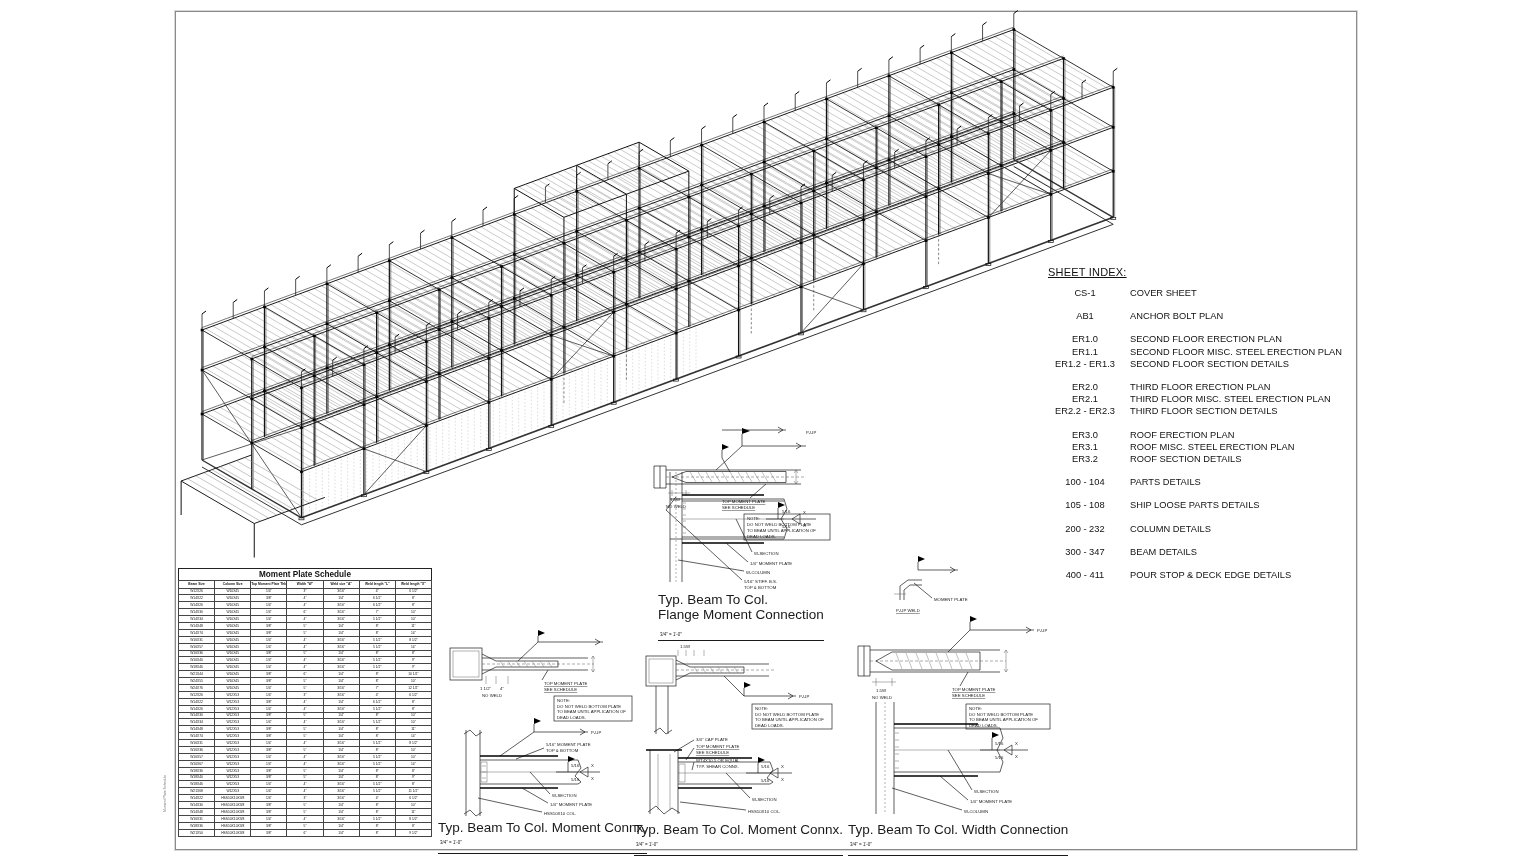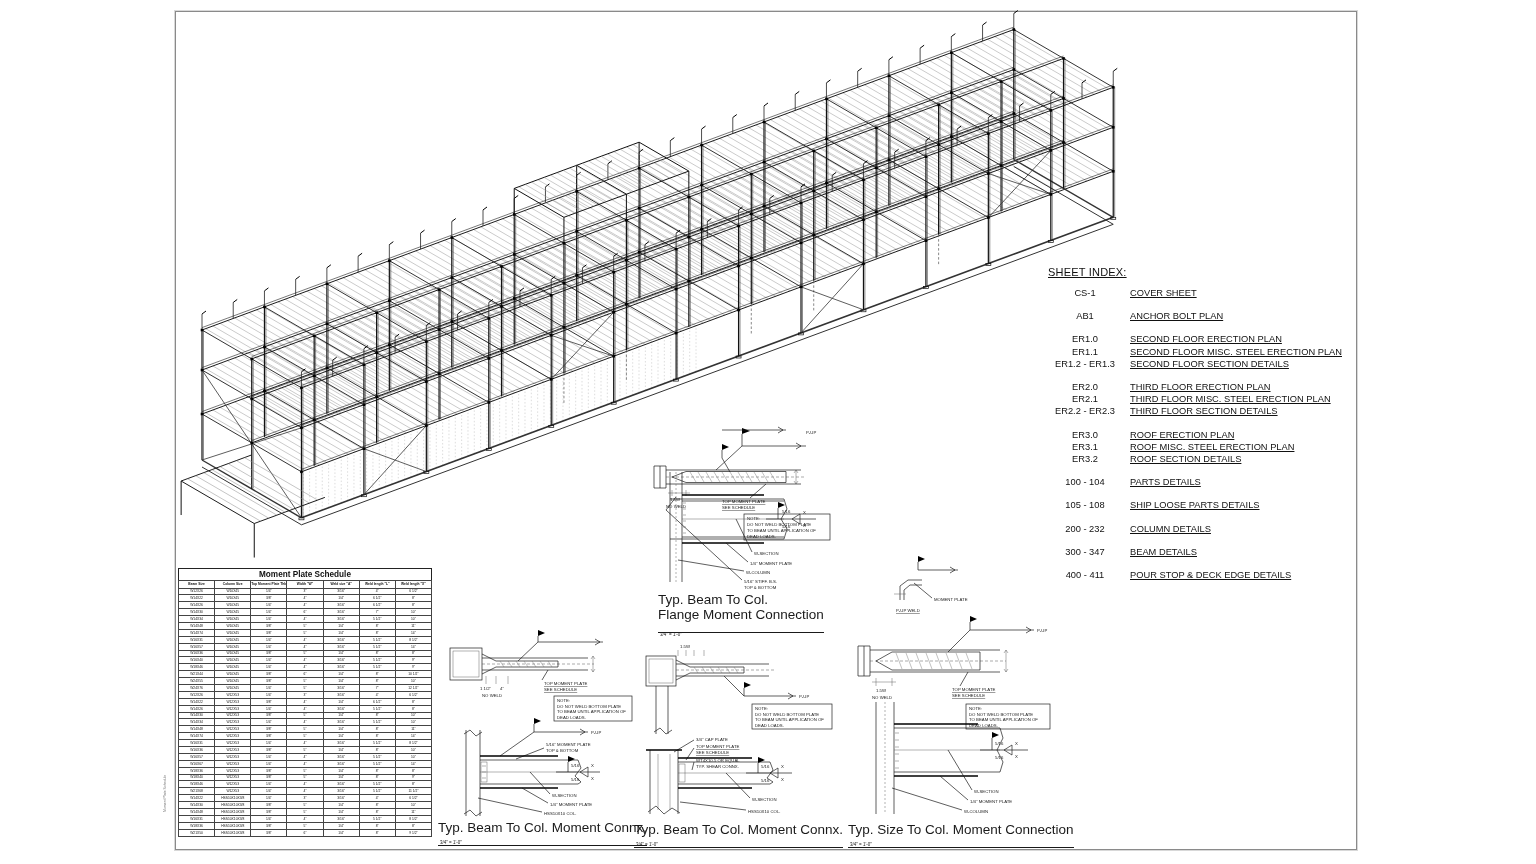--- a/index.html
+++ b/index.html
@@ -7,37 +7,37 @@
        font-family:"Liberation Sans", sans-serif;color:#111;}
   .sheet{position:absolute;left:175px;top:11px;width:1180px;height:837px;
          border:1.5px solid #8a8a8a;box-shadow:0 0 0 1px #d8d8d8;background:#fff;}
   #bsvg{position:absolute;left:0;top:0;width:1536px;height:864px;z-index:1;}
   
   .index{position:absolute;left:1048px;top:266px;width:300px;z-index:3;}
   .index-title{font-size:11px;font-weight:normal;text-decoration:underline;letter-spacing:.2px;margin-bottom:9px;}
   .index-group{margin-bottom:11px;}
   .index-row{display:flex;font-size:9.3px;line-height:12.2px;white-space:nowrap;}
   .index-code{width:74px;text-align:center;flex:0 0 74px;}
-  .index-desc{margin-left:8px;text-decoration:underline;}
+  .index-desc{margin-left:8px;}
   
   .sched{position:absolute;left:178px;top:568px;width:254px;z-index:3;background:#fff;}
   table{border-collapse:collapse;width:254px;table-layout:fixed;}
   .sched-title{border:1.2px solid #222;border-bottom:none;font-size:8.2px;font-weight:bold;
                text-align:center;padding:1px 0;}
   td,th{border:0.6px solid #444;font-size:3.3px;text-align:center;padding:0;height:5.9px;
         overflow:hidden;white-space:nowrap;font-weight:normal;}
   th{font-weight:bold;height:6.5px;}
   table{border:1.2px solid #222;}
   .side-label{position:absolute;left:163px;top:812px;z-index:3;font-size:3.5px;color:#777;
               transform:rotate(-90deg);transform-origin:left top;white-space:nowrap;}
   
   .det{position:absolute;z-index:2;}
   .det svg{overflow:visible;}
   .dtitle{position:absolute;z-index:3;font-size:13.5px;color:#1a1a1a;white-space:nowrap;
-          border-bottom:1.8px solid #1a1a1a;padding-bottom:10px;line-height:15px;}
+          border-bottom:1.8px solid #1a1a1a;padding-bottom:18px;line-height:15px;}
   .dscale{position:absolute;z-index:3;font-size:4.5px;color:#222;}
   text{font-family:"Liberation Sans",sans-serif;fill:#1a1a1a;}
   .t{font-size:4.3px;}
   .tu{font-size:4.3px;text-decoration:underline;}
   .ln{stroke:#1a1a1a;stroke-width:0.7;fill:none;}
   .lt{stroke:#555;stroke-width:0.45;fill:none;}
   .th2{stroke:#000;stroke-width:1.6;fill:none;}
   .dash{stroke:#444;stroke-width:0.45;stroke-dasharray:3 2;fill:none;}
   .hat{stroke:#666;stroke-width:0.4;fill:none;}
   .fl{fill:#000;stroke:none;}
@@ -1708,14 +1708,14 @@
   <text class="t" x="147" y="201">5/16</text>
       <text class="t" x="167" y="200">X</text>
   <line class="ln" x1="100" y1="192" x2="124" y2="232"></line>
       <text class="t" x="126" y="235">W-SECTION</text>
   <line class="ln" x1="92" y1="218" x2="120" y2="242"></line>
       <text class="t" x="122" y="245">1/4" MOMENT PLATE</text>
   <line class="ln" x1="44" y1="230" x2="114" y2="252"></line>
       <text class="t" x="116" y="255">W-COLUMN</text>
 </svg>
 </div>
-<div class="dtitle" style="left:848px;top:822px;">Typ. Size To Col. Moment Connection</div>
+<div class="dtitle" style="left:848px;top:822px;">Typ. Beam To Col. Width Connection</div>
 <div class="dscale" style="left:850px;top:842px;">3/4" = 1'-0"</div>
 
 </body></html>

